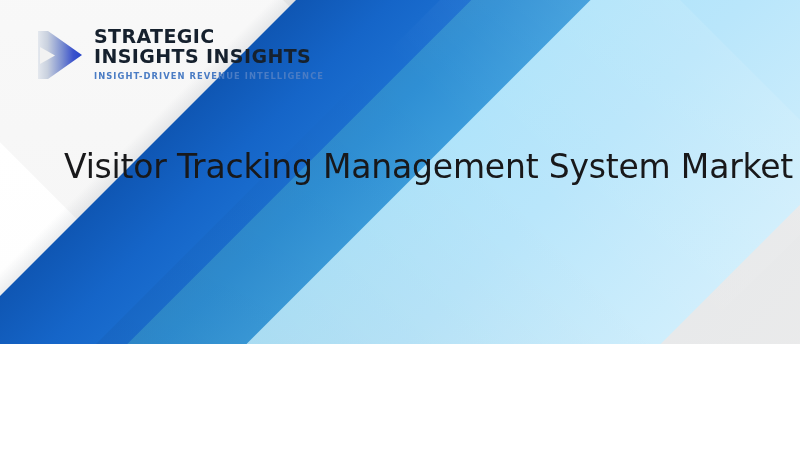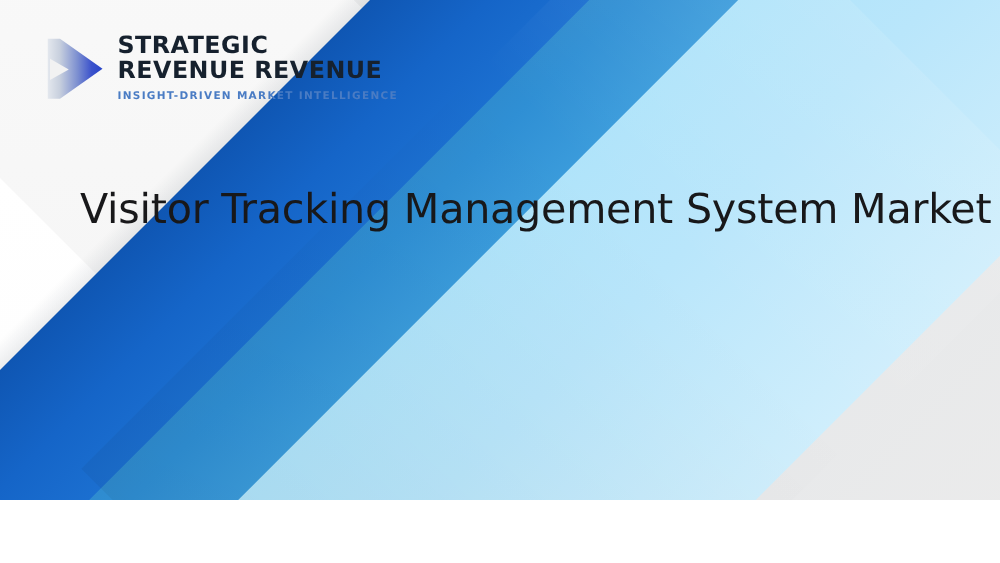--- a/index.html
+++ b/index.html
@@ -7,21 +7,21 @@
     padding: 0;
     background: #ffffff;
   }
   body {
     font-family: "DejaVu Sans", sans-serif;
   }
 
   #slide {
     position: relative;
     width: 800px;
-    height: 400px;
+    height: 344px;
     overflow: hidden;
     background: #f0f0f0;
   }
 
   
   .bg-base {
     position: absolute;
     inset: 0;
     background: linear-gradient(135deg, #f4f4f4 0%, #efefef 40%, #ebebeb 100%);
   }
@@ -231,21 +231,21 @@
           <stop offset="80%" stop-color="#3c53cc"></stop>
           <stop offset="100%" stop-color="#2744c8"></stop>
         </linearGradient>
       </defs>
       <path d="M0,2 L0,50 L10,50 L44,26 L10,2 Z" fill="url(#chevGrad)"></path>
       <path d="M0,20 L0,34 L12,27 Z" fill="#ffffff" opacity="0.0"></path>
       <path d="M2,18 L17,26.5 L2,35 Z" fill="#f2f2f2"></path>
     </svg>
     <div class="logo-text">
       <div class="logo-line1">STRATEGIC</div>
-      <div class="logo-line2">REVENUE REVENUE</div>
-      <div class="logo-tagline">INSIGHT-DRIVEN MARKET INTELLIGENCE</div>
+      <div class="logo-line2">INSIGHTS INSIGHTS</div>
+      <div class="logo-tagline">INSIGHT-DRIVEN REVENUE INTELLIGENCE</div>
     </div>
   </div>
 
   <div class="title">Visitor Tracking Management System Market</div>
 
 
 </div>
 
 </body></html>

